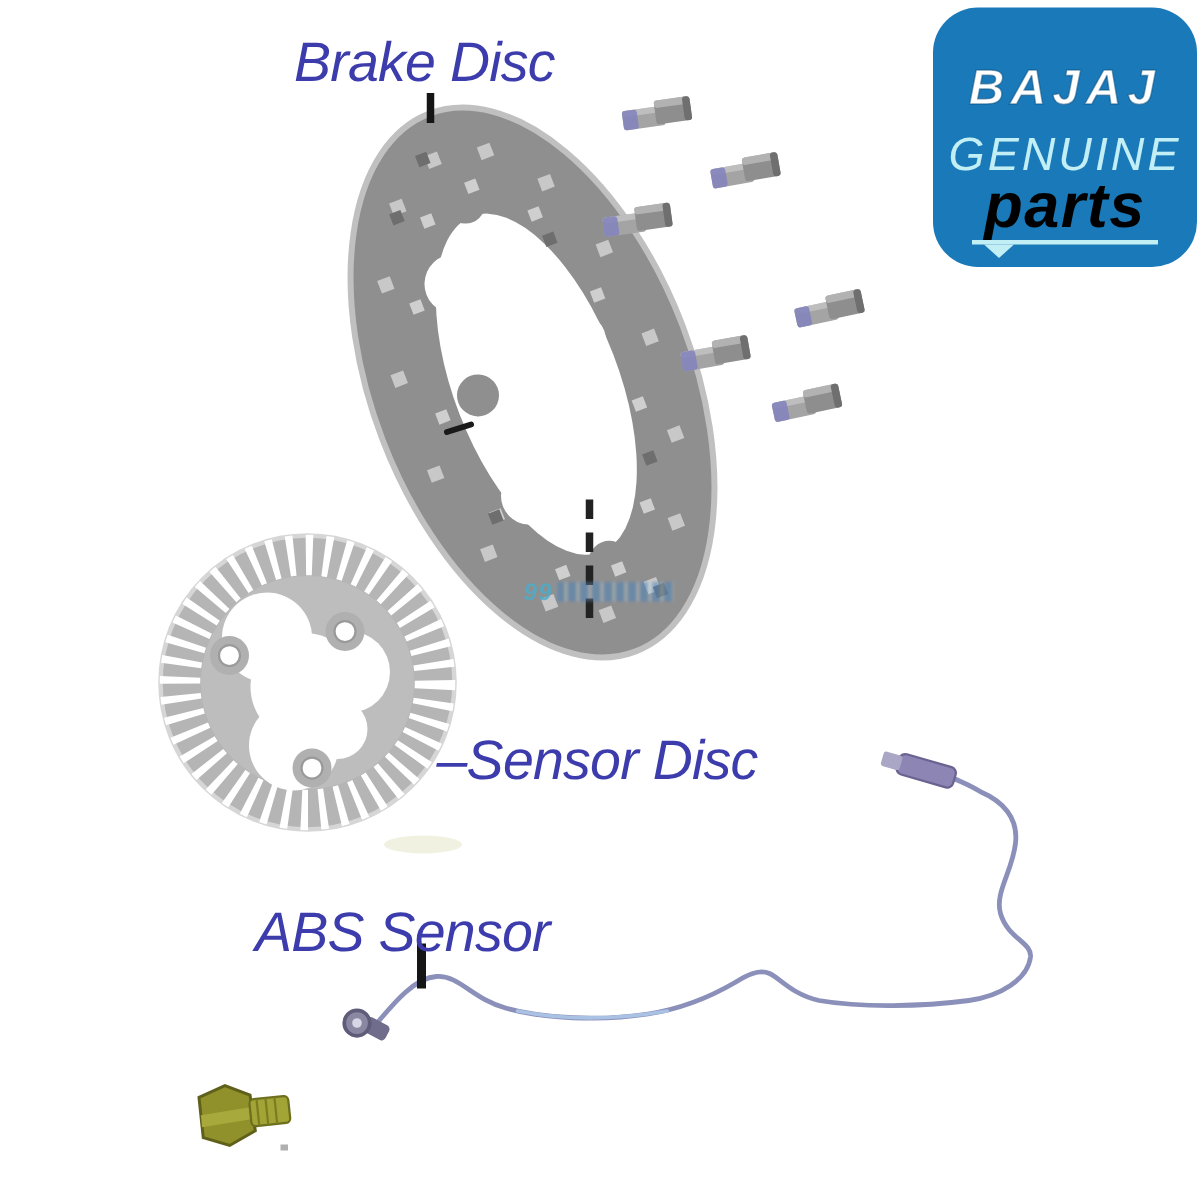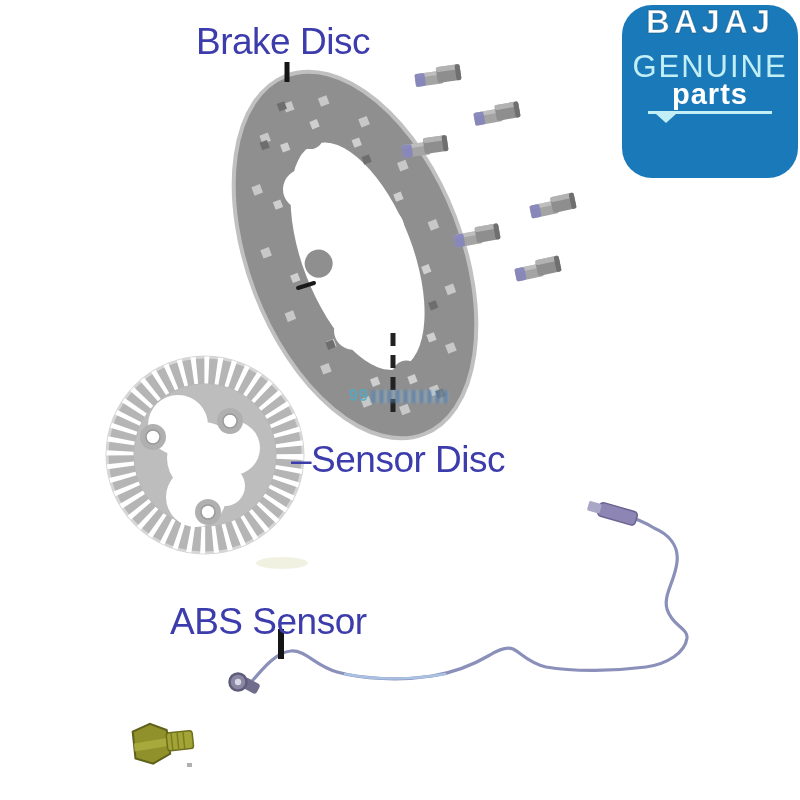--- a/index.html
+++ b/index.html
@@ -1,69 +1,69 @@
 <!DOCTYPE html>
 <html style="--label-color: #3c3cac; --logo-bg: #1a7ab9; --logo-brand-color: #ffffff; --logo-accent: #c2eef5;"><head>
 <meta charset="utf-8">
 <style>
   html,body{margin:0;padding:0;}
   body{
     width:800px;height:800px;position:relative;overflow:hidden;
     background:#ffffff;
     font-family:"Liberation Sans", sans-serif;
   }
-  .stage{position:absolute;inset:0;}
+  .stage{position:absolute;inset:0;font-style:italic;}
   svg.parts{position:absolute;left:0;top:0;filter:blur(.3px);}
   
   .part-label{
     position:absolute;
     color:var(--label-color,#3c3cac);
     font-size:37px;
     letter-spacing:-0.5px;
     white-space:nowrap;
     line-height:1;
     font-weight:400;
   }
   .lbl-brake{left:196px;top:23px;}
-  .lbl-sensor{left:291px;top:441px;}
+  .lbl-sensor{left:291px;top:488px;}
   .lbl-abs{left:170px;top:587px;margin-top:16px;}
   
   .watermark{
     position:absolute;left:349px;top:388px;
-    display:flex;align-items:center;gap:2px;
+    display:flex;align-items:flex-start;gap:2px;
     color:rgba(80,170,200,.85);
     font-size:16px;font-weight:700;letter-spacing:1px;line-height:1;
   }
   .wm-blur{
     width:78px;height:13px;opacity:.55;filter:blur(1px);
     background:repeating-linear-gradient(90deg,
       rgba(70,130,190,.9) 0 5px, rgba(200,230,240,.4) 5px 8px);
   }
   
   .logo{
     position:absolute;left:622px;top:5px;width:176px;height:173px;
     background:var(--logo-bg,#1a7ab9);
     border-radius:30px;
     display:flex;flex-direction:column;align-items:center;
-    box-sizing:border-box;
+    box-sizing:border-box;padding-top:36px;
   }
   .logo .brand{
     color:var(--logo-brand-color,#ffffff);
     font-size:33px;font-weight:700;letter-spacing:4px;line-height:1;
     -webkit-text-stroke:1px rgba(10,80,130,.55);
   }
   .logo .genuine{
     margin-top:13px;
     color:var(--logo-accent,#c2eef5);
     font-size:31px;font-weight:400;letter-spacing:2px;line-height:1;
   }
   .logo .parts-word{
     margin-top:-2px;
-    color:#ffffff;
-    font-size:29px;font-weight:700;letter-spacing:1px;line-height:1;
+    color:#000000;
+    font-size:42px;font-weight:700;letter-spacing:1px;line-height:1;
   }
   .logo .underline{
     position:relative;margin-top:2px;width:124px;height:3px;
     background:var(--logo-accent,#c2eef5);
   }
   .logo .underline .arrow{
     position:absolute;left:8px;top:3px;width:0;height:0;
     border-left:10px solid transparent;
     border-right:10px solid transparent;
     border-top:9px solid var(--logo-accent,#c2eef5);

